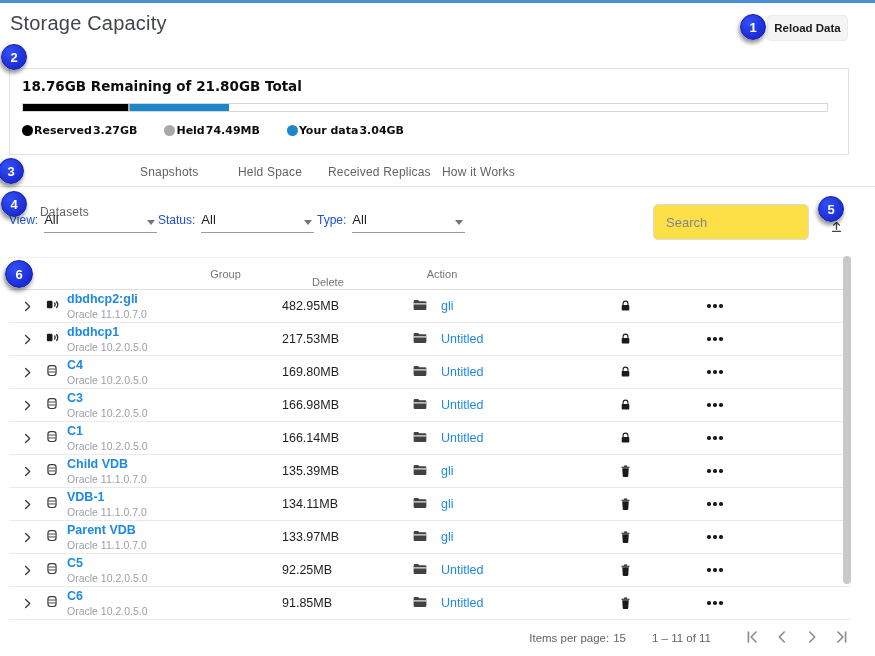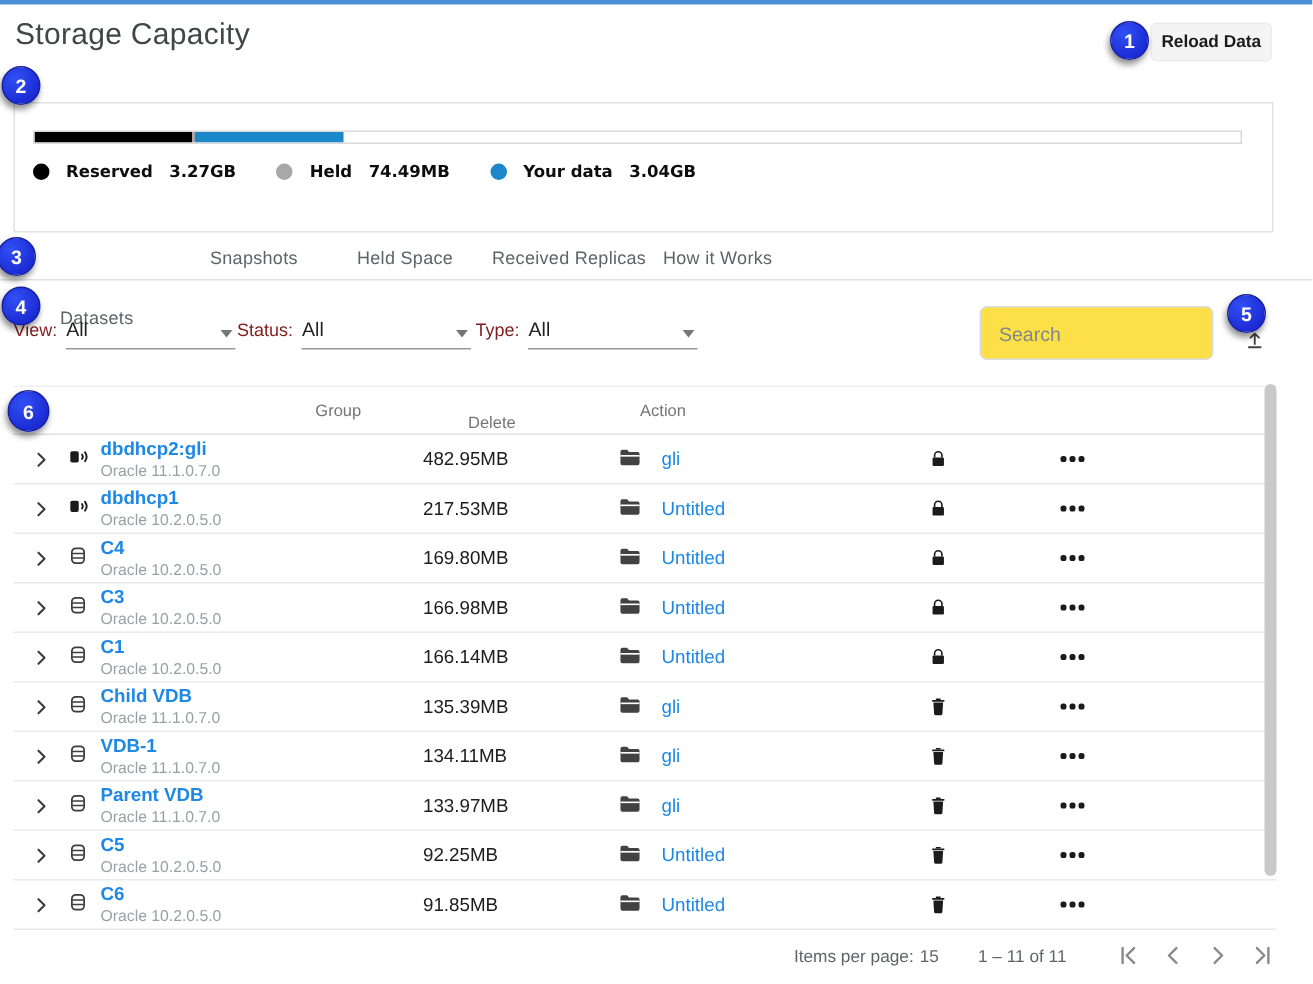--- a/index.html
+++ b/index.html
@@ -26,35 +26,35 @@
     border:1px solid #e2e2e2; background:#fff; padding:9px 12px;
     font-family:"DejaVu Sans", sans-serif;
   }
   .capacity-title { font-size:13.5px; font-weight:700; color:#0d0d0d; }
   .capacity-bar {
     margin-top:9px; width:806px; height:9px; border:1px solid #d8d8d8; background:#fff;
     display:flex; overflow:hidden;
   }
   .seg { height:100%; }
   .legend { margin-top:12px; display:flex; gap:27px; align-items:center; font-size:11px; color:#0d0d0d; }
-  .legend-item { display:flex; align-items:center; gap:11px; }
+  .legend-item { display:flex; align-items:center; gap:1px; }
   .legend-item .lab { font-weight:700; }
   .legend-item .val { font-weight:700; }
   .dot { width:11px; height:11px; border-radius:50%; flex:0 0 auto; }
 
   
   .tabs { position:absolute; top:157px; left:0; width:875px; height:30px; border-bottom:1px solid #e0e0e0; font-size:12px; color:#5f6368; }
   .tab { position:absolute; top:8px; cursor:pointer; letter-spacing:.2px; white-space:nowrap; }
   .tab-1 { left:40px;margin-top:40px; } .tab-2 { left:140px; } .tab-3 { left:238px; } .tab-4 { left:328px; } .tab-5 { left:442px; }
 
   
   .filters { position:absolute; top:188px; left:0; width:875px; height:60px; }
   .filter { position:absolute; bottom:15px; display:flex; align-items:baseline; gap:6px; }
   .filter-view { left:9px; } .filter-status { left:158px; } .filter-type { left:317px; }
-  .filter-label { font-size:12px; color:#7f1d1d; }
+  .filter-label { font-size:12px; color:#1d4ed8; }
   .filter-control {
     width:113px; border-bottom:1px solid #9a9a9a; padding:0 0 5px 0; position:relative;
     font-size:13px; color:#202124; cursor:pointer;
   }
   .caret {
     position:absolute; right:2px; bottom:7px; width:0; height:0;
     border-left:4.5px solid transparent; border-right:4.5px solid transparent; border-top:5px solid #757575;
   }
   .search-input {
     position:absolute; left:653px; top:16px; width:156px; height:36px;
@@ -118,20 +118,21 @@
 </style>
 </head>
 <body>
 
 <div class="top-strip"></div>
 
 <h1 class="page-title">Storage Capacity</h1>
 <button class="reload-btn">Reload Data</button>
 
 <section class="capacity-panel">
+  <div class="capacity-title">18.76GB Remaining of 21.80GB Total</div>
   <div class="capacity-bar">
     <div class="seg" style="width: 13%; background: rgb(0, 0, 0);"></div>
     <div class="seg" style="width: 0.3%; background: rgb(168, 168, 168);"></div>
     <div class="seg" style="width: 12.3%; background: rgb(28, 135, 201);"></div>
   </div>
   <div class="legend">
     <div class="legend-item">
       <span class="dot" style="background: rgb(0, 0, 0);"></span>
       <span class="lab">Reserved</span>
       <span class="val">3.27GB</span>

